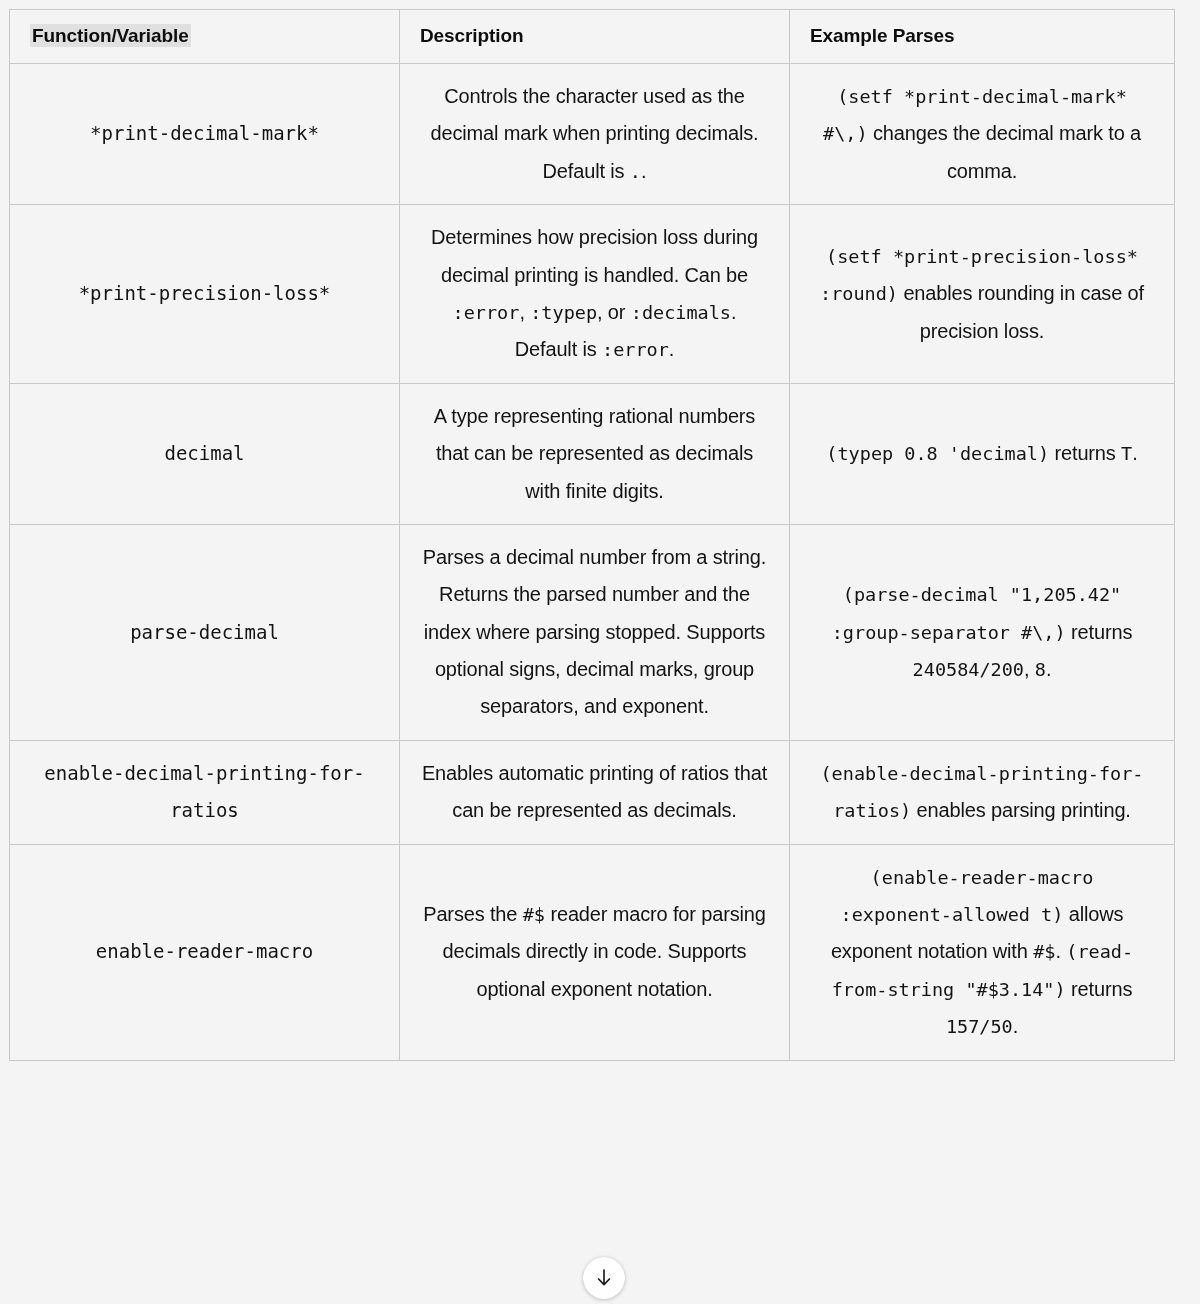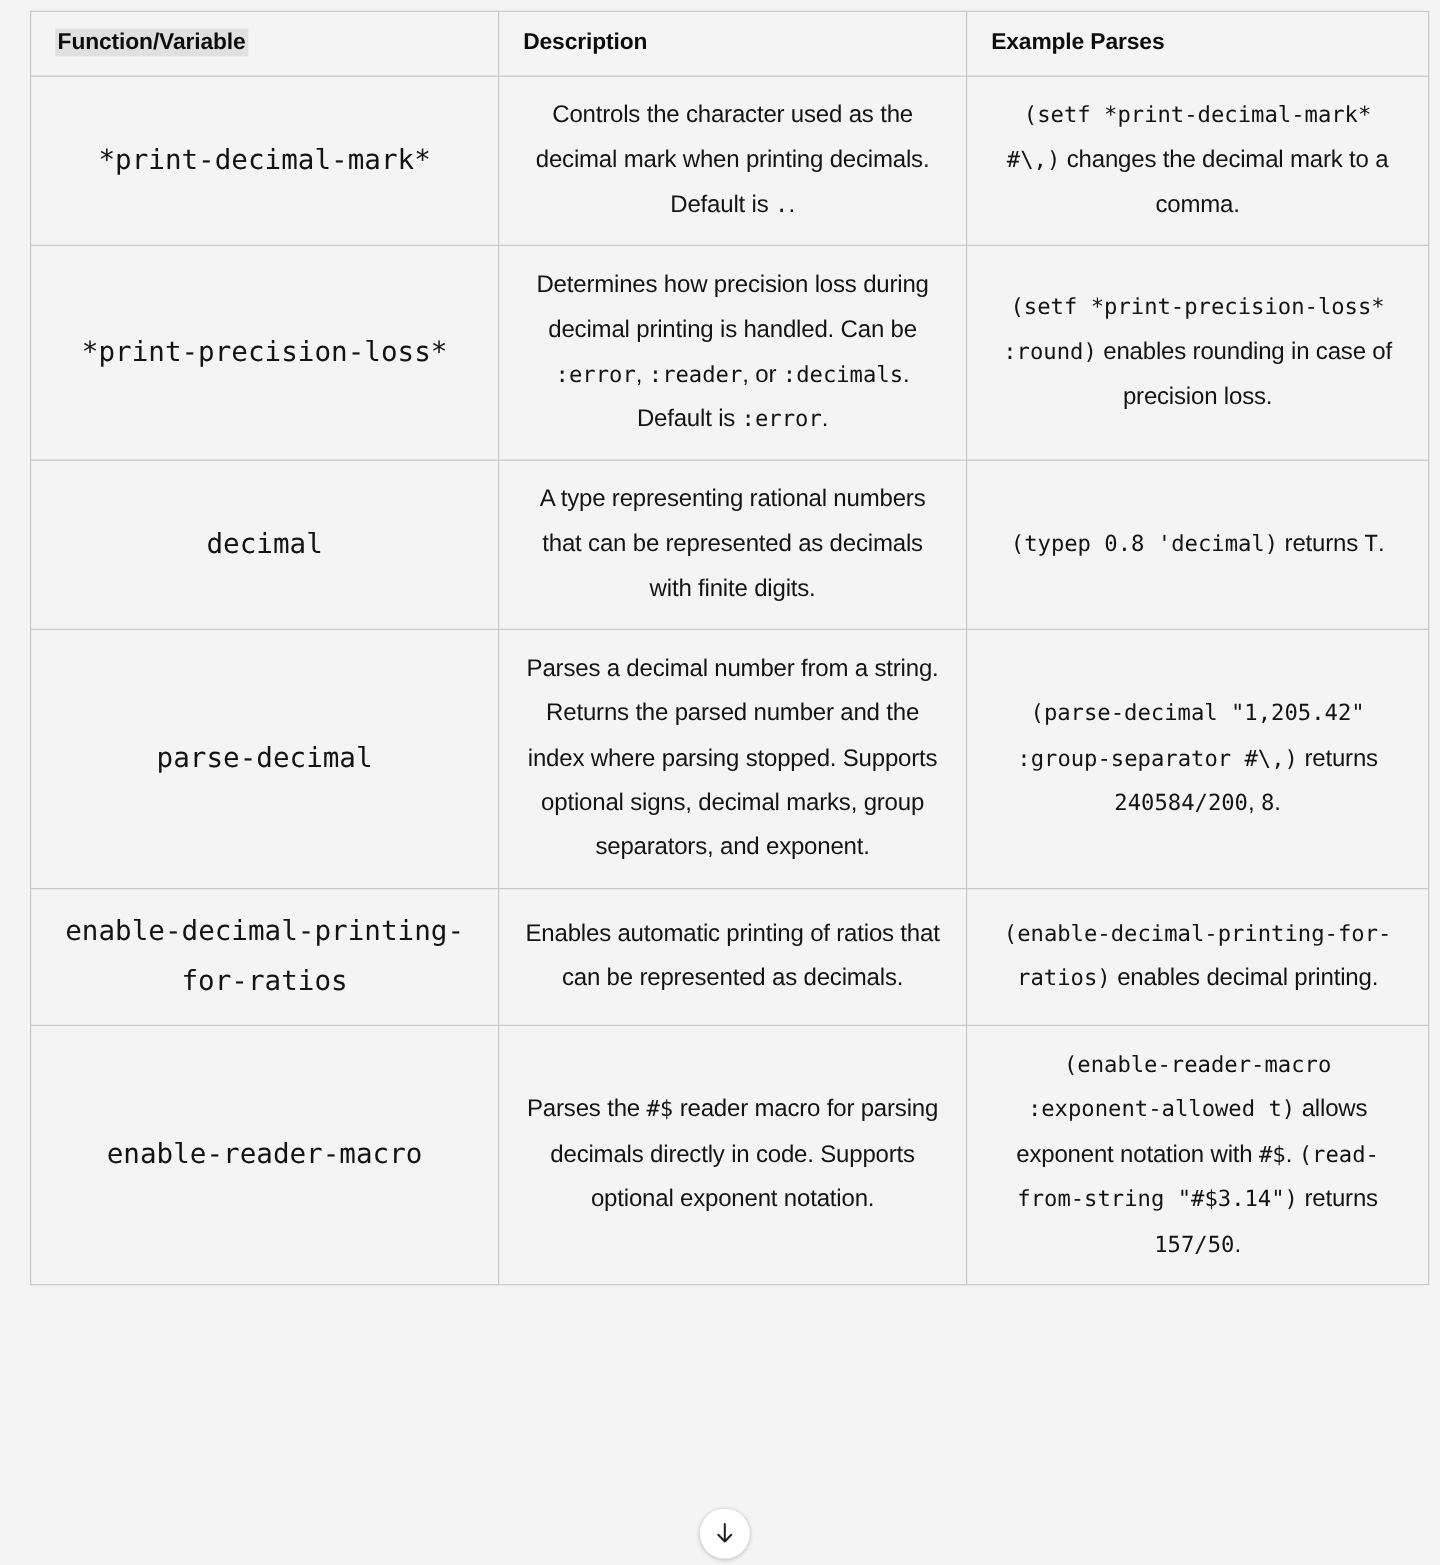--- a/index.html
+++ b/index.html
@@ -21,21 +21,21 @@
     position: absolute;
     left: 0; top: 0;
     width: 1200px;
     height: 1304px;
     overflow: hidden;
     background: #f4f4f4;
   }
 
   .table-wrap {
     position: absolute;
-    left: 25px;
+    left: 9px;
     top: 9px;
     width: 1165px;
   }
 
   table.api-table {
     width: 1165px;
     border-collapse: collapse;
     table-layout: fixed;
     background: #f4f4f4;
     border: 1px solid #c8c8c8;
@@ -82,21 +82,21 @@
   .mono {
     font-family: "DejaVu Sans Mono", "Liberation Mono", monospace;
     font-size: 18.5px;
     letter-spacing: 0px;
     color: #131313;
     white-space: pre-wrap;
     word-break: break-word;
   }
 
   td.col-name .mono {
-    font-size: 23px;
+    font-size: 19px;
     line-height: 1.85;
   }
 
   td.col-desc, td.col-ex {
     word-break: normal;
     overflow-wrap: break-word;
   }
 
   
   .scroll-btn {
@@ -144,37 +144,37 @@
         </tr>
       </thead>
       <tbody id="table-body">
           <tr>
             <td class="col-name"><span class="mono">*print-decimal-mark*</span></td>
             <td class="col-desc"><span>Controls the character used as the decimal mark when printing decimals. Default is </span><span class="mono">.</span><span>.</span></td>
             <td class="col-ex"><span class="mono">(setf *print-decimal-mark* #\,)</span><span> changes the decimal mark to a comma.</span></td>
           </tr>
           <tr>
             <td class="col-name"><span class="mono">*print-precision-loss*</span></td>
-            <td class="col-desc"><span>Determines how precision loss during decimal printing is handled. Can be </span><span class="mono">:error</span><span>, </span><span class="mono">:reader</span><span>, or </span><span class="mono">:decimals</span><span>. Default is </span><span class="mono">:error</span><span>.</span></td>
+            <td class="col-desc"><span>Determines how precision loss during decimal printing is handled. Can be </span><span class="mono">:error</span><span>, </span><span class="mono">:typep</span><span>, or </span><span class="mono">:decimals</span><span>. Default is </span><span class="mono">:error</span><span>.</span></td>
             <td class="col-ex"><span class="mono">(setf *print-precision-loss* :round)</span><span> enables rounding in case of precision loss.</span></td>
           </tr>
           <tr>
             <td class="col-name"><span class="mono">decimal</span></td>
             <td class="col-desc"><span>A type representing rational numbers that can be represented as decimals with finite digits.</span></td>
             <td class="col-ex"><span class="mono">(typep 0.8 'decimal)</span><span> returns </span><span class="mono">T</span><span>.</span></td>
           </tr>
           <tr>
             <td class="col-name"><span class="mono">parse-decimal</span></td>
             <td class="col-desc"><span>Parses a decimal number from a string. Returns the parsed number and the index where parsing stopped. Supports optional signs, decimal marks, group separators, and exponent.</span></td>
             <td class="col-ex"><span class="mono">(parse-decimal "1,205.42" :group-separator #\,)</span><span> returns </span><span class="mono">240584/200</span><span>, </span><span class="mono">8</span><span>.</span></td>
           </tr>
           <tr>
             <td class="col-name"><span class="mono">enable-decimal-printing-for-ratios</span></td>
             <td class="col-desc"><span>Enables automatic printing of ratios that can be represented as decimals.</span></td>
-            <td class="col-ex"><span class="mono">(enable-decimal-printing-for-ratios)</span><span> enables decimal printing.</span></td>
+            <td class="col-ex"><span class="mono">(enable-decimal-printing-for-ratios)</span><span> enables parsing printing.</span></td>
           </tr>
           <tr>
             <td class="col-name"><span class="mono">enable-reader-macro</span></td>
             <td class="col-desc"><span>Parses the </span><span class="mono">#$</span><span> reader macro for parsing decimals directly in code. Supports optional exponent notation.</span></td>
             <td class="col-ex"><span class="mono">(enable-reader-macro :exponent-allowed t)</span><span> allows exponent notation with </span><span class="mono">#$</span><span>. </span><span class="mono">(read-from-string "#$3.14")</span><span> returns </span><span class="mono">157/50</span><span>.</span></td>
           </tr>
         </tbody>
     </table>
   </div>
 

